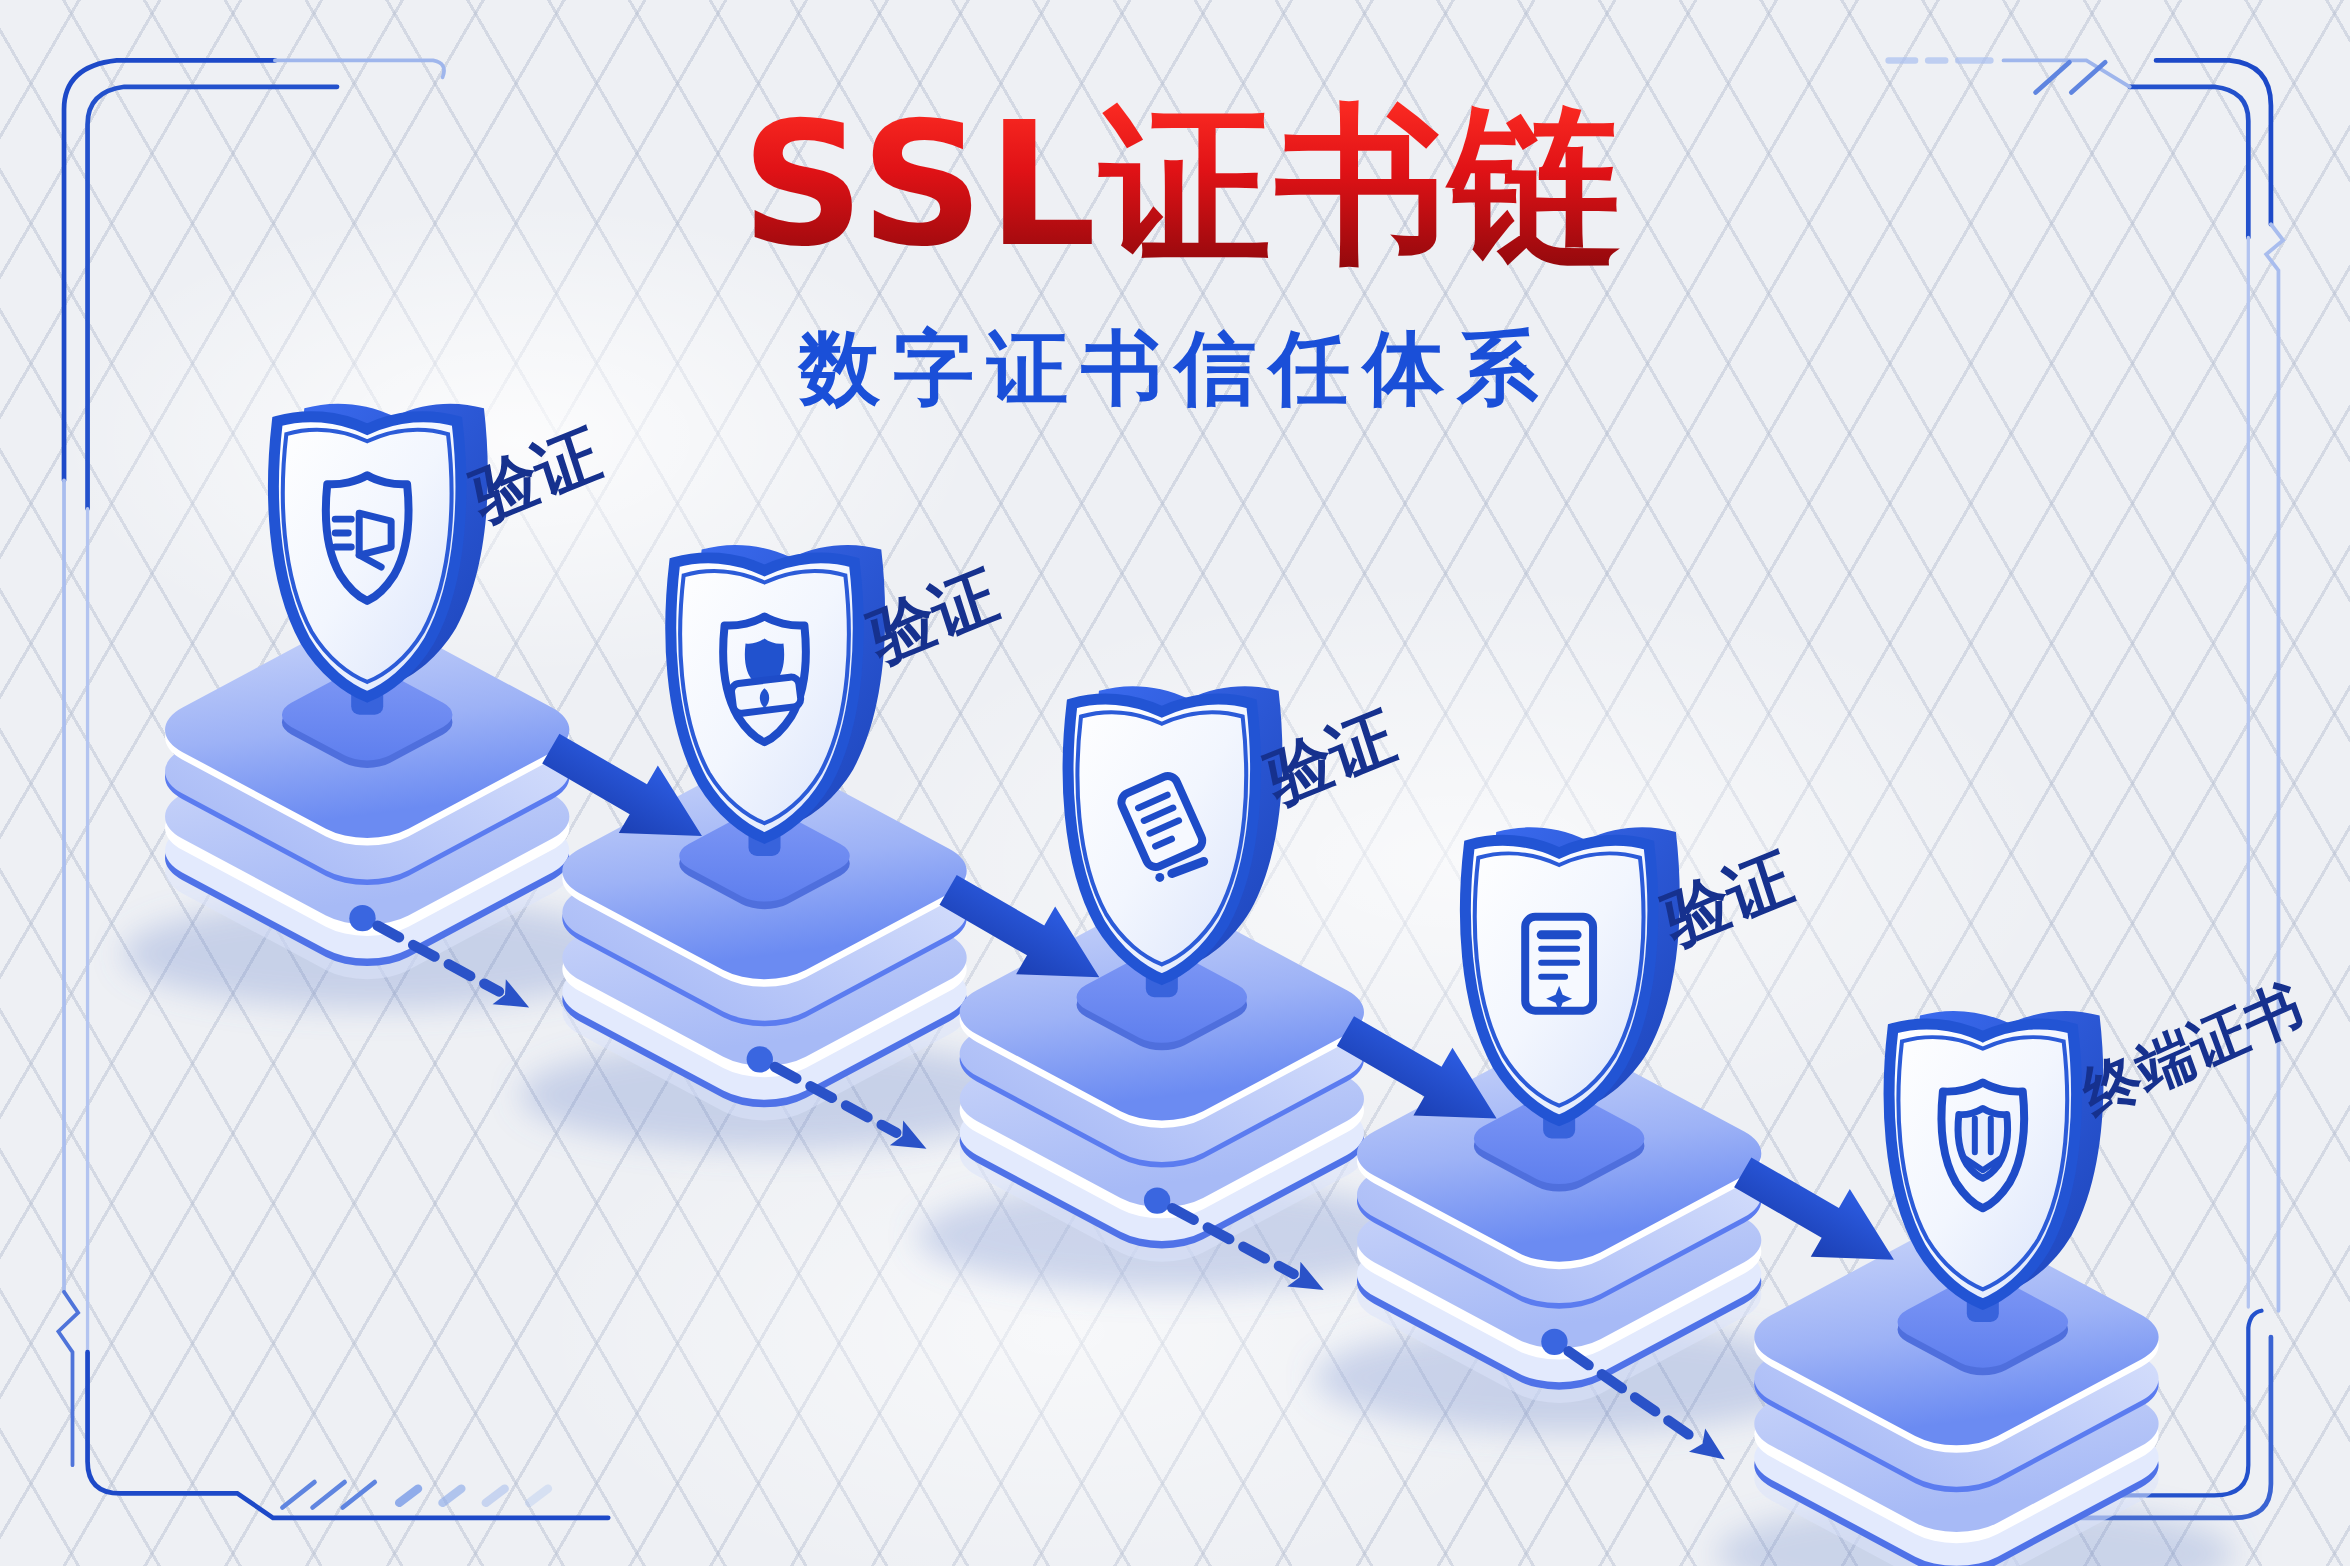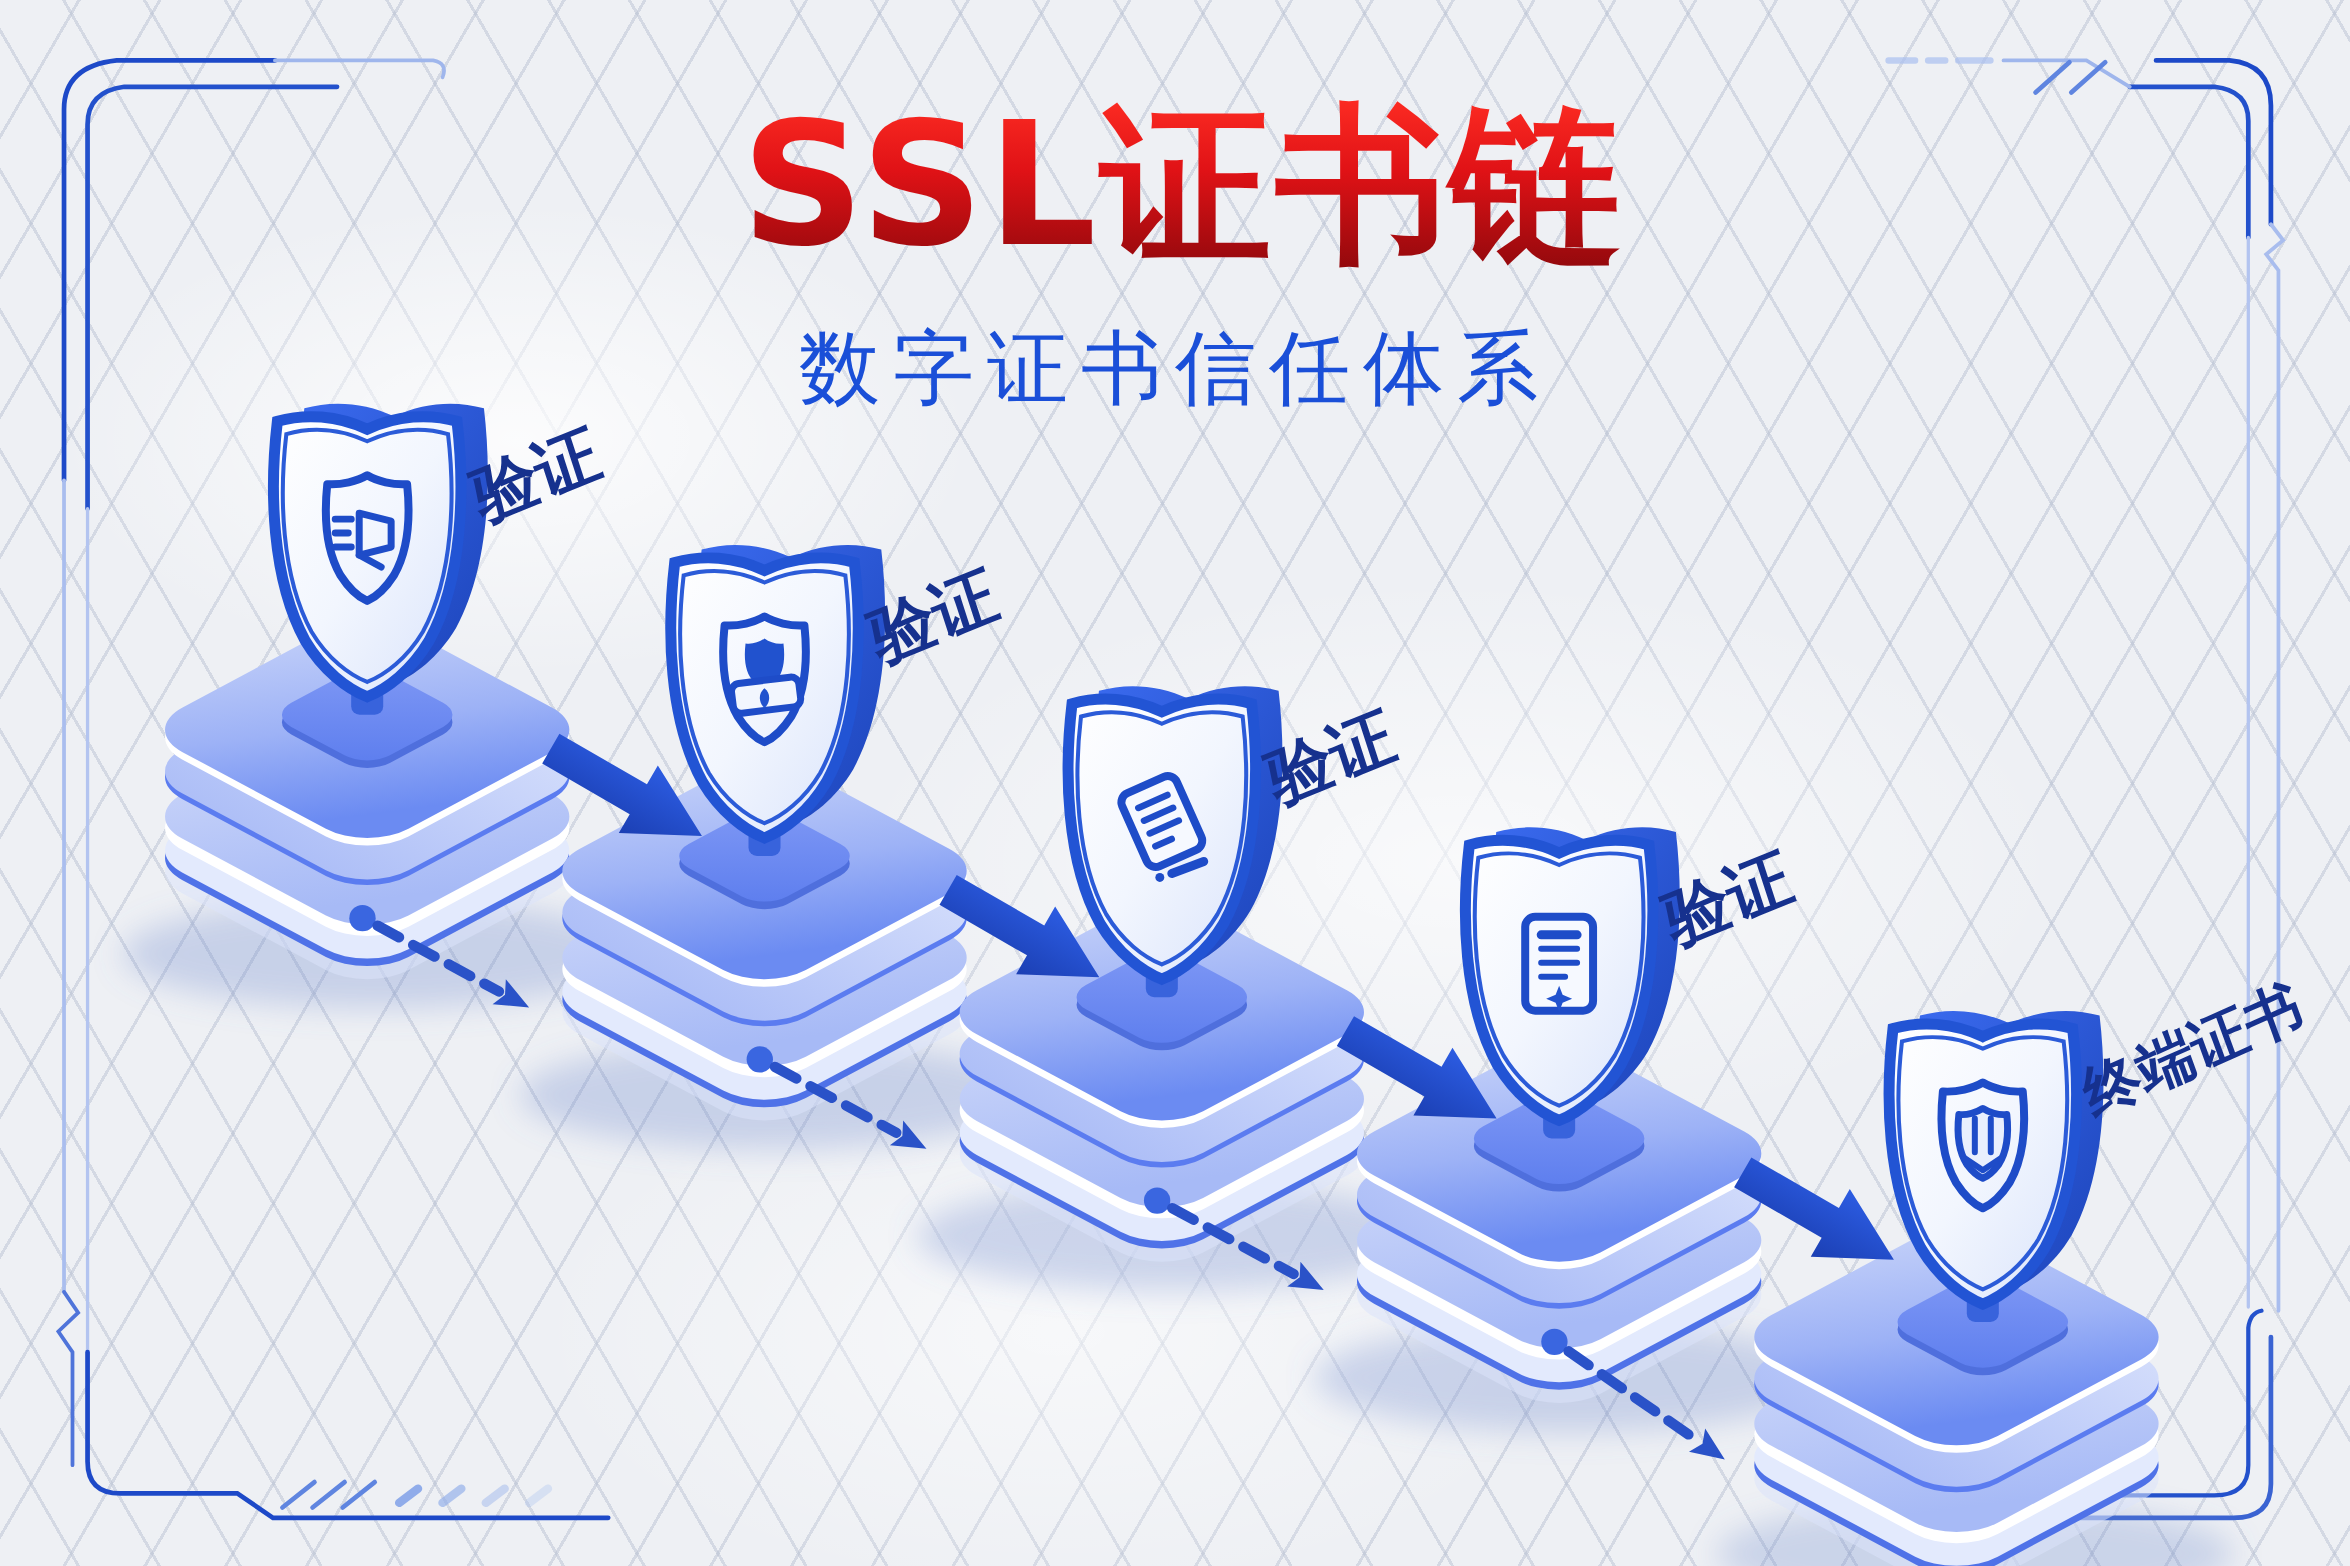--- a/index.html
+++ b/index.html
@@ -17,21 +17,21 @@
   .layer{position:absolute;left:0;top:0;width:100%;height:100%;}
   h1.title{
     position:absolute;top:87px;left:0;width:100%;margin:8px;text-align:center;
     font-size:171px;font-weight:900;letter-spacing:3.8px;line-height:1.05;
     color:#c91116;
     background:linear-gradient(180deg,#fb2a22 4%,#e01216 42%,#8e080c 100%);
     -webkit-background-clip:text;background-clip:text;-webkit-text-fill-color:transparent;
   }
   h2.subtitle{
     position:absolute;top:315px;left:0;width:100%;margin:0;text-align:center;
-    font-size:81px;font-weight:400;letter-spacing:13px;
+    font-size:81px;font-weight:700;letter-spacing:13px;
     color:#1a4fd8;
   }
   .lbl{font-weight:700;font-size:70px;fill:#16318e;text-anchor:middle;}
   .lbl-end{font-size:62px;}
   svg{display:block;}
 </style>
 </head>
 <body>
 
 <div class="stage">

